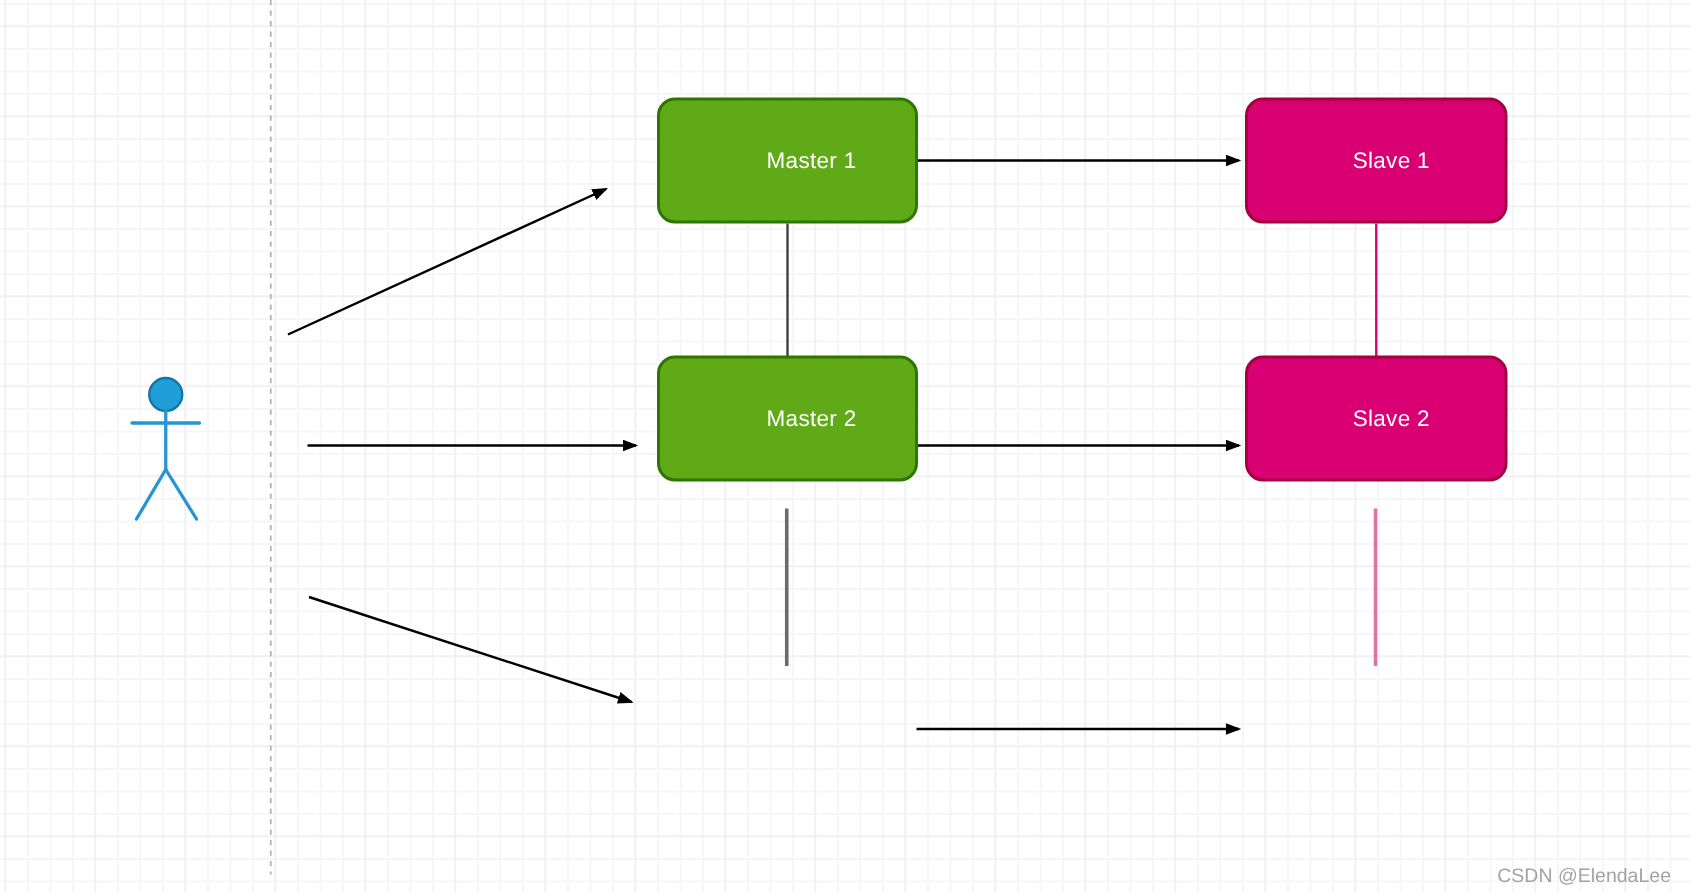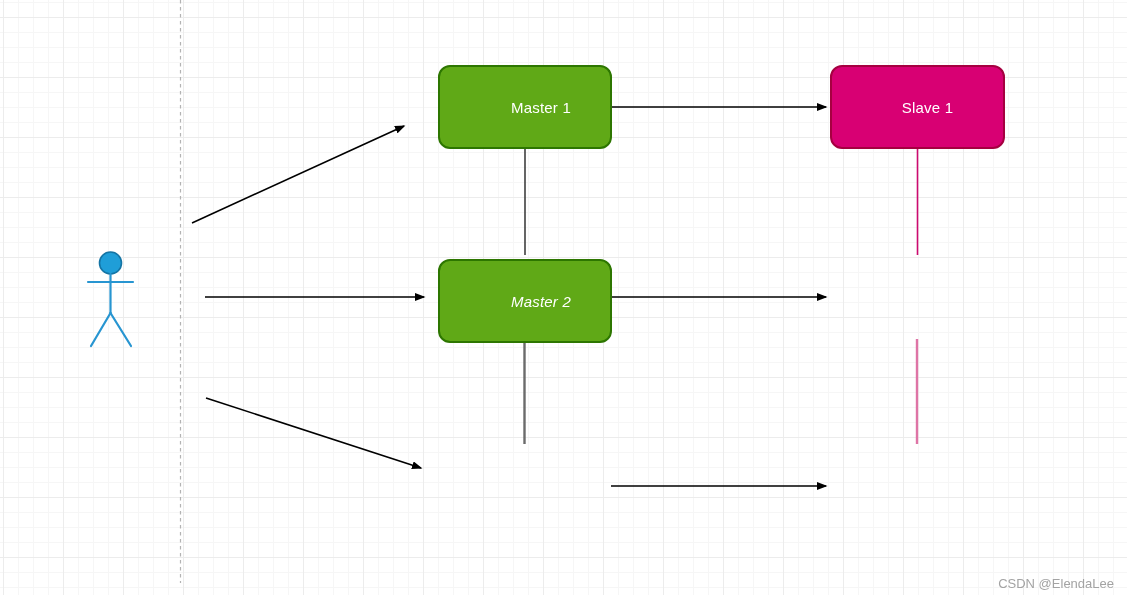--- a/index.html
+++ b/index.html
@@ -43,21 +43,21 @@
     padding-left: 32px;
   }
   .slave {
     background: #d80073;
     border: 2px solid #a50040;
     width: 175px;
   }
   .col-master { left: 438px; }
   .col-slave  { left: 830px; padding-left: 20px; }
   .row-1 { top: 65px; }
-  .row-2 { top: 259px; font-style: italic; }
+  .row-2 { top: 237px; }
   .row-3 { top: 444px; }
   #watermark {
     position: absolute;
     right: 13px;
     bottom: 4px;
     font-size: 13px;
     color: #a3a3a3;
     font-weight: 400;
   }
 </style>
@@ -101,15 +101,18 @@
   <div class="node master col-master row-1">
     <span>Master 1</span>
   </div>
   <div class="node master col-master row-2">
     <span>Master 2</span>
   </div>
 
   <div class="node slave col-slave row-1">
     <span>Slave 1</span>
   </div>
+  <div class="node slave col-slave row-2">
+    <span>Slave 2</span>
+  </div>
 
   <div id="watermark">CSDN @ElendaLee</div>
 </div>
 
 </body></html>

